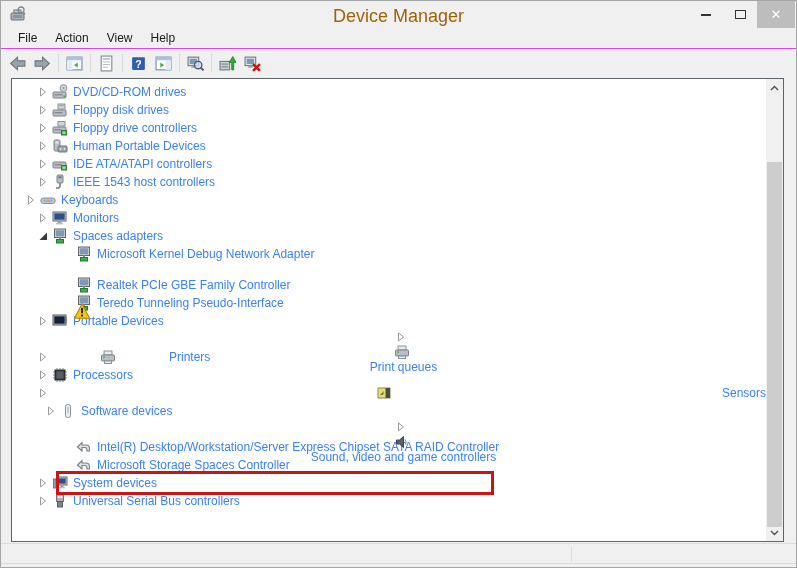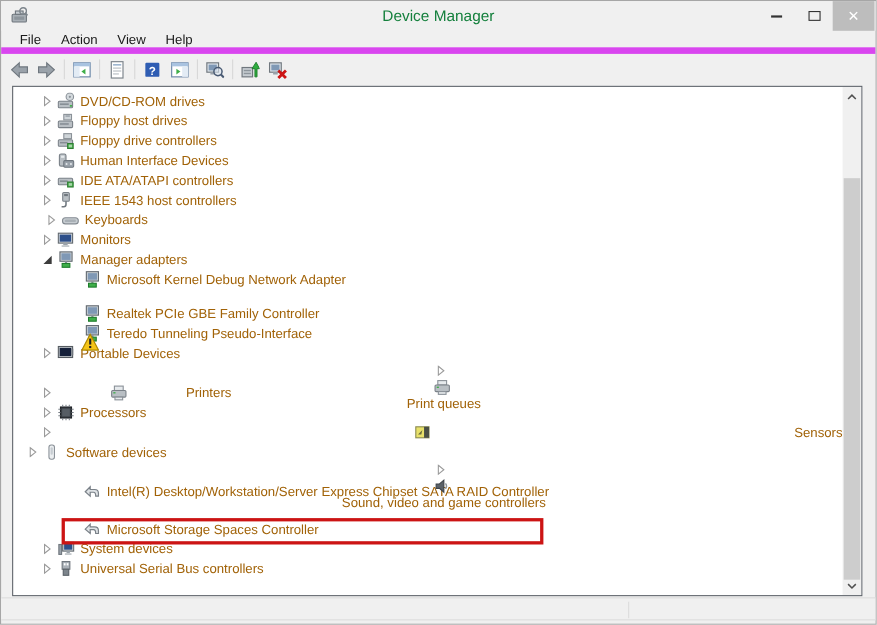--- a/index.html
+++ b/index.html
@@ -6,44 +6,44 @@
   *{box-sizing:border-box;}
   #screen{
     position:relative;width:797px;height:568px;
     background:#f0f0f0;border:1px solid #a6a6a6;
     font-family:"Liberation Sans","DejaVu Sans",sans-serif;
     color:#000;overflow:hidden;
   }
   
   .titlebar{position:absolute;left:0;top:0;right:0;height:27px;background:#f0f0f0;}
   .app-icon{position:absolute;left:8px;top:4px;width:18px;height:18px;}
-  .title{position:absolute;left:0;right:0;top:5px;text-align:center;font-size:14px;color:#15803d;}
+  .title{position:absolute;left:0;right:0;top:5px;text-align:center;font-size:18px;color:#a16207;}
   .controls{position:absolute;right:1px;top:0;height:27px;display:flex;}
   .ctrl{width:34px;height:27px;display:flex;align-items:center;justify-content:center;}
   .ctrl.close{width:38px;background:#bdbdbd;}
   .glyph-min{width:10px;height:2px;background:#333;}
   .glyph-max{width:11px;height:9px;border:1.5px solid #333;background:transparent;}
   .glyph-x{color:#fff;font-size:13px;line-height:1;}
   
-  .menubar{position:absolute;left:0;top:27px;right:0;height:21px;display:flex;align-items:center;padding-left:8px;border-bottom:6px solid #d946ef;}
+  .menubar{position:absolute;left:0;top:27px;right:0;height:21px;display:flex;align-items:center;padding-left:8px;border-bottom:1px solid #d946ef;}
   .menu-item{padding:2px 9px;font-size:12px;color:#1a1a1a;}
   
   .toolbar{position:absolute;left:0;top:48px;right:0;height:28px;display:flex;align-items:center;padding-left:4px;}
   .tb-btn{width:25px;height:24px;display:flex;align-items:center;justify-content:center;}
   .tb-btn svg{width:17px;height:17px;}
   .tb-sep{width:1px;height:18px;background:#d8d8d8;margin:0 3px;}
   
   .content{position:absolute;left:10px;top:77px;width:773px;height:464px;background:#fff;border:1px solid #5f646b;overflow:hidden;}
   .tree{position:absolute;left:0;top:0;right:17px;bottom:0;padding-top:4px;overflow:hidden;}
   .tree-row{display:flex;align-items:center;height:18px;font-size:12px;white-space:nowrap;}
   .tree-row .expander{width:14px;height:14px;display:flex;align-items:center;justify-content:center;flex:none;}
   .tree-row .ticon{width:16px;height:16px;flex:none;margin-left:2px;position:relative;}
   .tree-row .ticon svg{width:16px;height:16px;display:block;}
   .tree-row .ticon .warn{position:absolute;left:-2px;bottom:-1px;width:9px;height:9px;}
-  .tree-row .tlabel{margin-left:5px;color:#a16207;}
+  .tree-row .tlabel{margin-left:5px;color:#3b82f6;}
   
   .scrollbar{position:absolute;top:0;right:0;bottom:0;width:17px;background:#f0f0f0;}
   .sb-btn{position:absolute;left:0;width:17px;height:17px;display:flex;align-items:center;justify-content:center;}
   .sb-up{top:0;} .sb-down{bottom:0;}
   .sb-thumb{position:absolute;left:1px;width:15px;top:83px;height:365px;background:#cdcdcd;}
   
   .red-box{position:absolute;left:44px;top:392px;width:438px;height:24px;border:3px solid #cc1414;pointer-events:none;}
   
   .statusbar{position:absolute;left:0;top:542px;right:0;height:21px;background:#f0f0f0;border-top:1px solid #dcdcdc;border-bottom:1px solid #dcdcdc;}
   .status-sep{position:absolute;left:570px;top:3px;width:1px;height:15px;background:#dcdcdc;}
@@ -202,21 +202,21 @@
             </svg>
           </span>
           <span class="ticon">
             <svg viewBox="0 0 16 16" xmlns="http://www.w3.org/2000/svg">
               <rect x="1" y="8" width="13" height="6" rx="1" fill="#b9bfc4" stroke="#7a8188"></rect>
               <rect x="2.5" y="10" width="8" height="1.4" fill="#868d94"></rect>
               <rect x="6" y="2" width="7" height="5" fill="#cfd5d9" stroke="#8a9198"></rect>
               <rect x="7.5" y="2.8" width="4" height="1.4" fill="#9aa2aa"></rect>
             </svg>
           </span>
-          <span class="tlabel">Floppy host drives</span>
+          <span class="tlabel">Floppy disk drives</span>
         </div>
         <div class="tree-row" style="padding-left: 24px;">
           <span class="expander">
             <svg viewBox="0 0 8 10" width="8" height="10">
               <path d="M1.5 1 L6.5 5 L1.5 9 Z" fill="#fff" stroke="#9b9b9b"></path>
             </svg>
           </span>
           <span class="ticon">
             <svg viewBox="0 0 16 16" xmlns="http://www.w3.org/2000/svg">
               <rect x="1" y="7" width="13" height="6" rx="1" fill="#b9bfc4" stroke="#7a8188"></rect>
@@ -236,21 +236,21 @@
           </span>
           <span class="ticon">
             <svg viewBox="0 0 16 16" xmlns="http://www.w3.org/2000/svg">
               <rect x="2" y="2" width="6" height="11" rx="1.5" fill="#b9bfc4" stroke="#7a8188"></rect>
               <rect x="3.5" y="3.5" width="3" height="2" fill="#e6eaed"></rect>
               <rect x="6" y="8" width="9" height="6" rx="1" fill="#9aa2aa" stroke="#6e767e"></rect>
               <circle cx="8.5" cy="11" r="0.9" fill="#e6eaed"></circle>
               <circle cx="12.5" cy="11" r="0.9" fill="#e6eaed"></circle>
             </svg>
           </span>
-          <span class="tlabel">Human Interface Devices</span>
+          <span class="tlabel">Human Portable Devices</span>
         </div>
         <div class="tree-row" style="padding-left: 24px;">
           <span class="expander">
             <svg viewBox="0 0 8 10" width="8" height="10">
               <path d="M1.5 1 L6.5 5 L1.5 9 Z" fill="#fff" stroke="#9b9b9b"></path>
             </svg>
           </span>
           <span class="ticon">
             <svg viewBox="0 0 16 16" xmlns="http://www.w3.org/2000/svg">
               <rect x="1" y="6" width="13" height="6" rx="1" fill="#b9bfc4" stroke="#7a8188"></rect>
@@ -270,21 +270,21 @@
           <span class="ticon">
             <svg viewBox="0 0 16 16" xmlns="http://www.w3.org/2000/svg">
               <rect x="5" y="1" width="6" height="8" rx="1" fill="#b9bfc4" stroke="#7a8188"></rect>
               <rect x="6.3" y="2.3" width="3.4" height="2" fill="#70777e"></rect>
               <path d="M8 9 V12 Q8 14 6 14 H4" fill="none" stroke="#70777e" stroke-width="1.4"></path>
               <circle cx="8" cy="10.5" r="1" fill="#8d959c"></circle>
             </svg>
           </span>
           <span class="tlabel">IEEE 1543 host controllers</span>
         </div>
-        <div class="tree-row" style="padding-left: 28px;">
+        <div class="tree-row" style="padding-left: 12px;">
           <span class="expander">
             <svg viewBox="0 0 8 10" width="8" height="10">
               <path d="M1.5 1 L6.5 5 L1.5 9 Z" fill="#fff" stroke="#9b9b9b"></path>
             </svg>
           </span>
           <span class="ticon">
             <svg viewBox="0 0 16 16" xmlns="http://www.w3.org/2000/svg">
               <rect x="0.8" y="6" width="14.4" height="5.5" rx="2.7" fill="#c6ccd1" stroke="#848b92"></rect>
               <rect x="3" y="7.6" width="10" height="2.3" rx="1.1" fill="#a9b0b6"></rect>
             </svg>
@@ -314,21 +314,21 @@
             </svg>
           </span>
           <span class="ticon">
             <svg viewBox="0 0 16 16" xmlns="http://www.w3.org/2000/svg">
               <rect x="2.5" y="1" width="11" height="8.5" fill="#cfd5d9" stroke="#60676e"></rect>
               <rect x="3.8" y="2.3" width="8.4" height="6" fill="#7f98b5"></rect>
               <rect x="7" y="9.5" width="2" height="2" fill="#8d959c"></rect>
               <rect x="4.5" y="11.5" width="7" height="3.5" fill="#3fae49" stroke="#1d7c2b"></rect>
             </svg>
           </span>
-          <span class="tlabel">Manager adapters</span>
+          <span class="tlabel">Spaces adapters</span>
         </div>
         <div class="tree-row" style="padding-left: 62px;">
           <span class="ticon">
             <svg viewBox="0 0 16 16" xmlns="http://www.w3.org/2000/svg">
               <rect x="2.5" y="1" width="11" height="8.5" fill="#cfd5d9" stroke="#60676e"></rect>
               <rect x="3.8" y="2.3" width="8.4" height="6" fill="#7f98b5"></rect>
               <rect x="7" y="9.5" width="2" height="2" fill="#8d959c"></rect>
               <rect x="4.5" y="11.5" width="7" height="3.5" fill="#3fae49" stroke="#1d7c2b"></rect>
             </svg>
           </span>
@@ -446,21 +446,21 @@
           </span>
           <span class="ticon">
             <svg viewBox="0 0 16 16" xmlns="http://www.w3.org/2000/svg">
               <rect x="2" y="3" width="12" height="10" fill="#e8e16a" stroke="#8a8a50"></rect>
               <rect x="9.5" y="3" width="4.5" height="10" fill="#4a4f45"></rect>
               <path d="M4 10 L8 6 L7 10 Z" fill="#6b6b3a"></path>
             </svg>
           </span>
           <span class="tlabel">Sensors</span>
         </div>
-        <div class="tree-row" style="padding-left: 11px;">
+        <div class="tree-row" style="padding-left: 32px;">
           <span class="expander">
             <svg viewBox="0 0 8 10" width="8" height="10">
               <path d="M1.5 1 L6.5 5 L1.5 9 Z" fill="#fff" stroke="#9b9b9b"></path>
             </svg>
           </span>
           <span class="ticon">
             <svg viewBox="0 0 16 16" xmlns="http://www.w3.org/2000/svg">
               <rect x="5.5" y="1.5" width="5" height="13" rx="2" fill="#eceff1" stroke="#8a9198"></rect>
               <rect x="7" y="3.5" width="2" height="7" rx="1" fill="#c6ccd1"></rect>
             </svg>
@@ -482,21 +482,21 @@
           <span class="tlabel">Sound, video and game controllers</span>
         </div>
         <div class="tree-row" style="padding-left: 62px;">
           <span class="ticon">
             <svg viewBox="0 0 16 16" xmlns="http://www.w3.org/2000/svg">
               <path d="M1.5 8 L6 3.5 V6 H10 Q13.5 6 13.5 9.5 V12 H11 Q11 8.5 9 8.5 H6 V12 Z" fill="#dfe3e6" stroke="#7a8188" stroke-width="1.1"></path>
             </svg>
           </span>
           <span class="tlabel">Intel(R) Desktop/Workstation/Server Express Chipset SATA RAID Controller</span>
         </div>
-        <div class="tree-row" style="padding-left: 62px; margin-top: 16px;">
+        <div class="tree-row" style="padding-left: 62px;">
           <span class="ticon">
             <svg viewBox="0 0 16 16" xmlns="http://www.w3.org/2000/svg">
               <path d="M1.5 8 L6 3.5 V6 H10 Q13.5 6 13.5 9.5 V12 H11 Q11 8.5 9 8.5 H6 V12 Z" fill="#dfe3e6" stroke="#7a8188" stroke-width="1.1"></path>
             </svg>
           </span>
           <span class="tlabel">Microsoft Storage Spaces Controller</span>
         </div>
         <div class="tree-row" style="padding-left: 24px;">
           <span class="expander">
             <svg viewBox="0 0 8 10" width="8" height="10">

